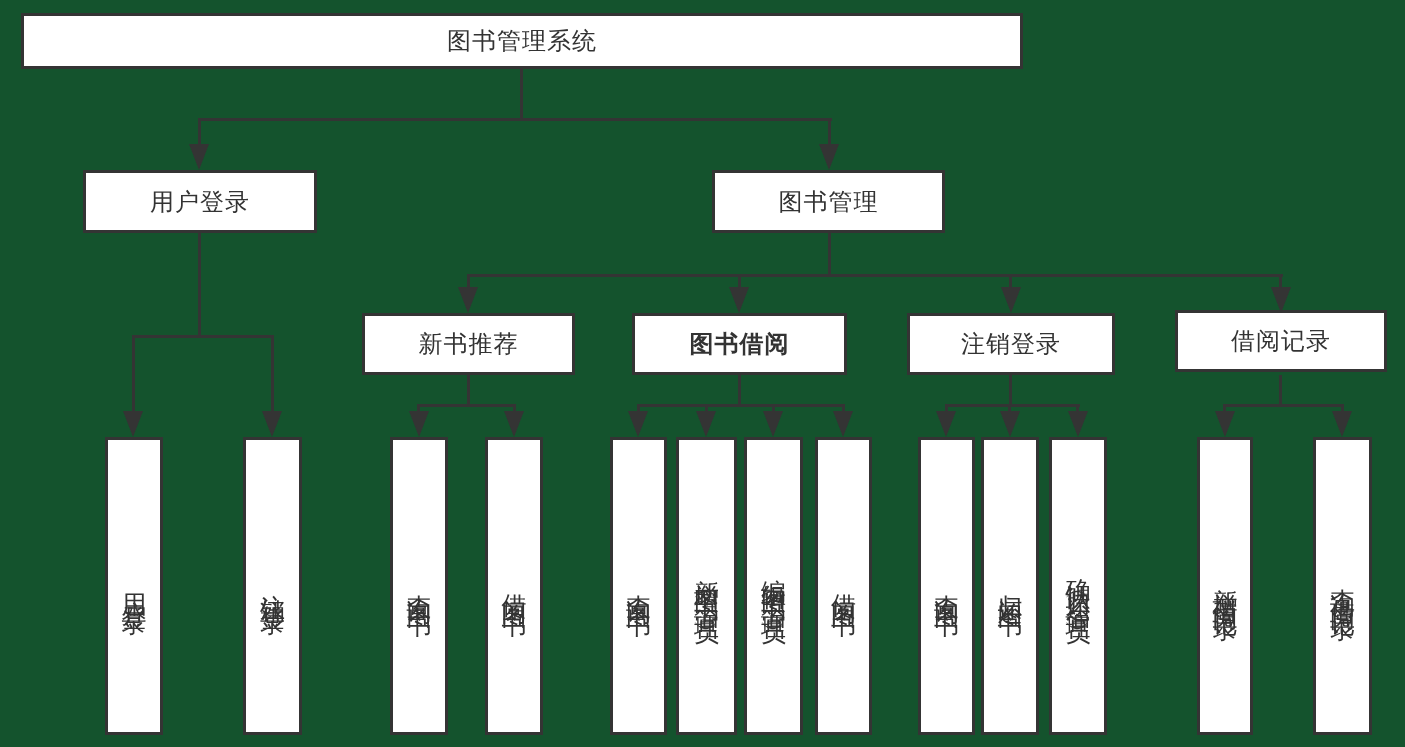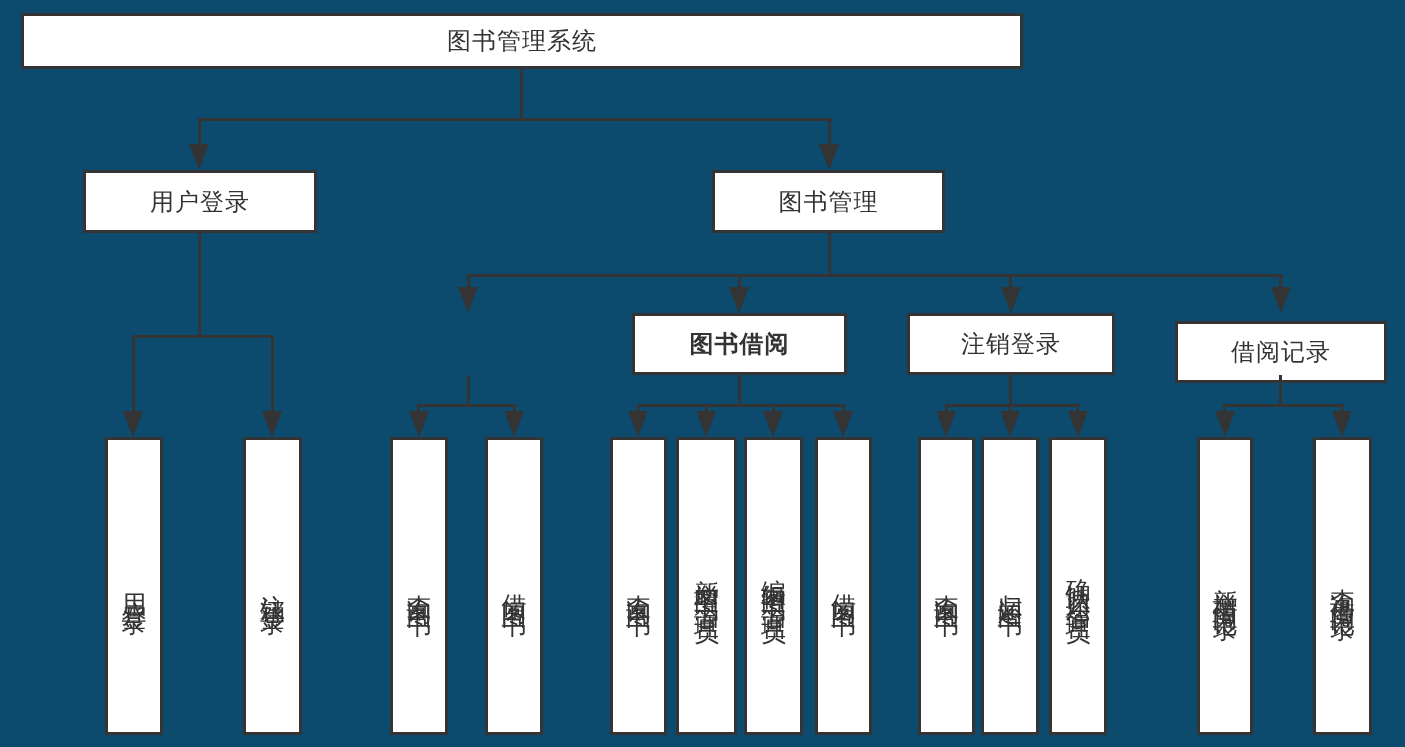--- a/index.html
+++ b/index.html
@@ -1,17 +1,17 @@
 <!DOCTYPE html>
 <html><head>
 <meta charset="utf-8">
 <style>
   html,body{margin:0;padding:0;background:#ffffff;}
   #canvas{
-    position:relative;width:1405px;height:747px;background:#0c4a6e;overflow:hidden;
+    position:relative;width:1405px;height:747px;background:#14532d;overflow:hidden;
     font-family:"DejaVu Sans","Liberation Sans",sans-serif;color:#333333;
   }
   .box{
     position:absolute;box-sizing:border-box;border:3px solid #343434;background:#ffffff;
     display:flex;align-items:center;justify-content:center;
     font-size:24px;color:#333333;letter-spacing:1px;white-space:nowrap;
   }
   .vbox{
     writing-mode:vertical-rl;text-orientation:mixed;
     font-size:25px;letter-spacing:6px;line-height:1;
@@ -31,23 +31,24 @@
 </head>
 <body>
 
 <div id="canvas">
 
   <div class="box" style="left:21px;top:13px;width:1002px;height:56px;">图书管理系统</div>
 
   <div class="box" style="left:83px;top:170px;width:234px;height:63px;">用户登录</div>
   <div class="box" style="left:712px;top:170px;width:233px;height:63px;">图书管理</div>
 
+  <div class="box" style="left:362px;top:313px;width:213px;height:62px;">新书推荐</div>
   <div class="box" style="left:632px;top:313px;width:215px;height:62px;font-weight:bold;">图书借阅</div>
   <div class="box" style="left:907px;top:313px;width:208px;height:62px;">注销登录</div>
-  <div class="box" style="left:1175px;top:321px;width:212px;height:62px;">借阅记录</div>
+  <div class="box" style="left:1175px;top:310px;width:212px;height:62px;">借阅记录</div>
 
   <div class="box vbox" style="left:105px;top:437px;width:58px;height:298px;">用户登录</div>
   <div class="box vbox" style="left:243px;top:437px;width:59px;height:298px;">注销登录</div>
 
   <div class="box vbox" style="left:390px;top:437px;width:58px;height:298px;">查询图书</div>
   <div class="box vbox" style="left:485px;top:437px;width:58px;height:298px;">借阅图书</div>
 
   <div class="box vbox" style="left:610px;top:437px;width:57px;height:298px;">查询图书</div>
   <div class="box vbox" style="left:676px;top:437px;width:61px;height:298px;">新增图书（管理员）</div>
   <div class="box vbox" style="left:744px;top:437px;width:59px;height:298px;">编辑图书（管理员）</div>

